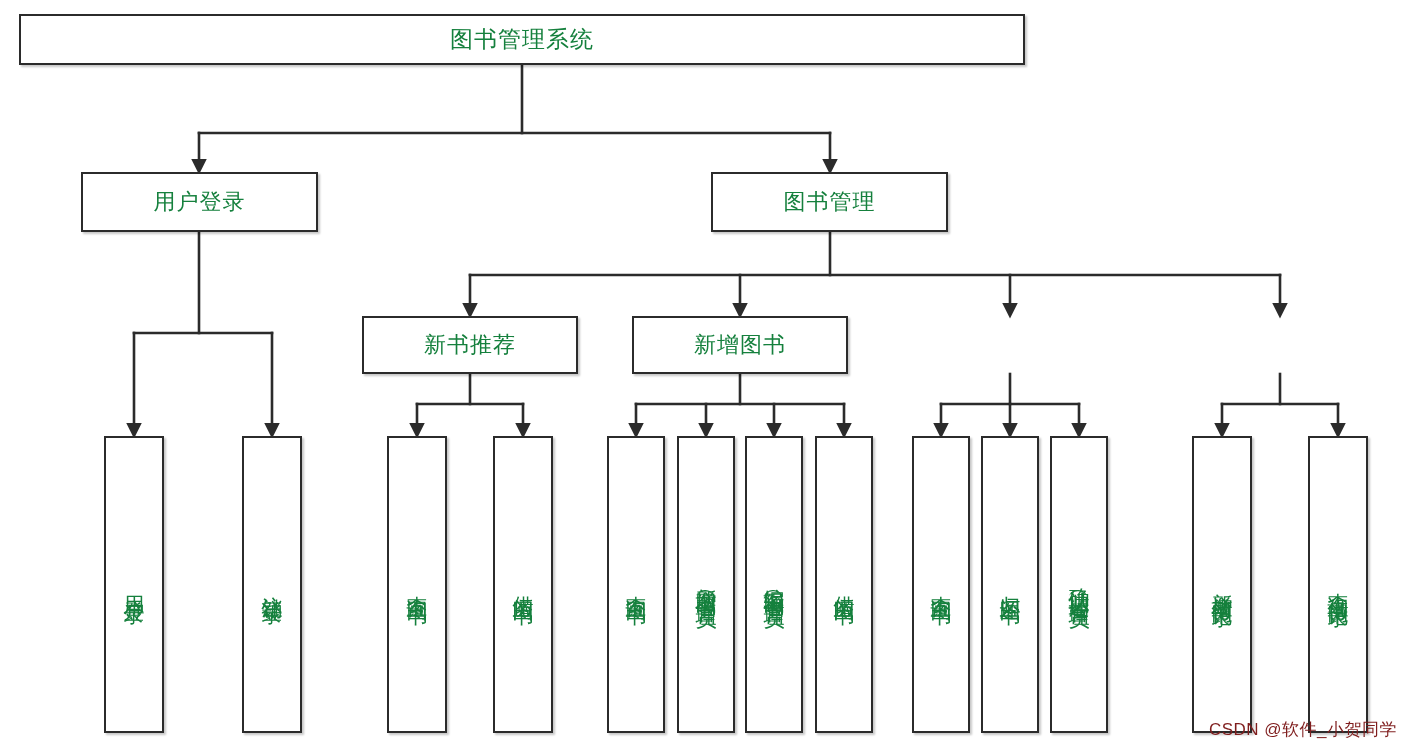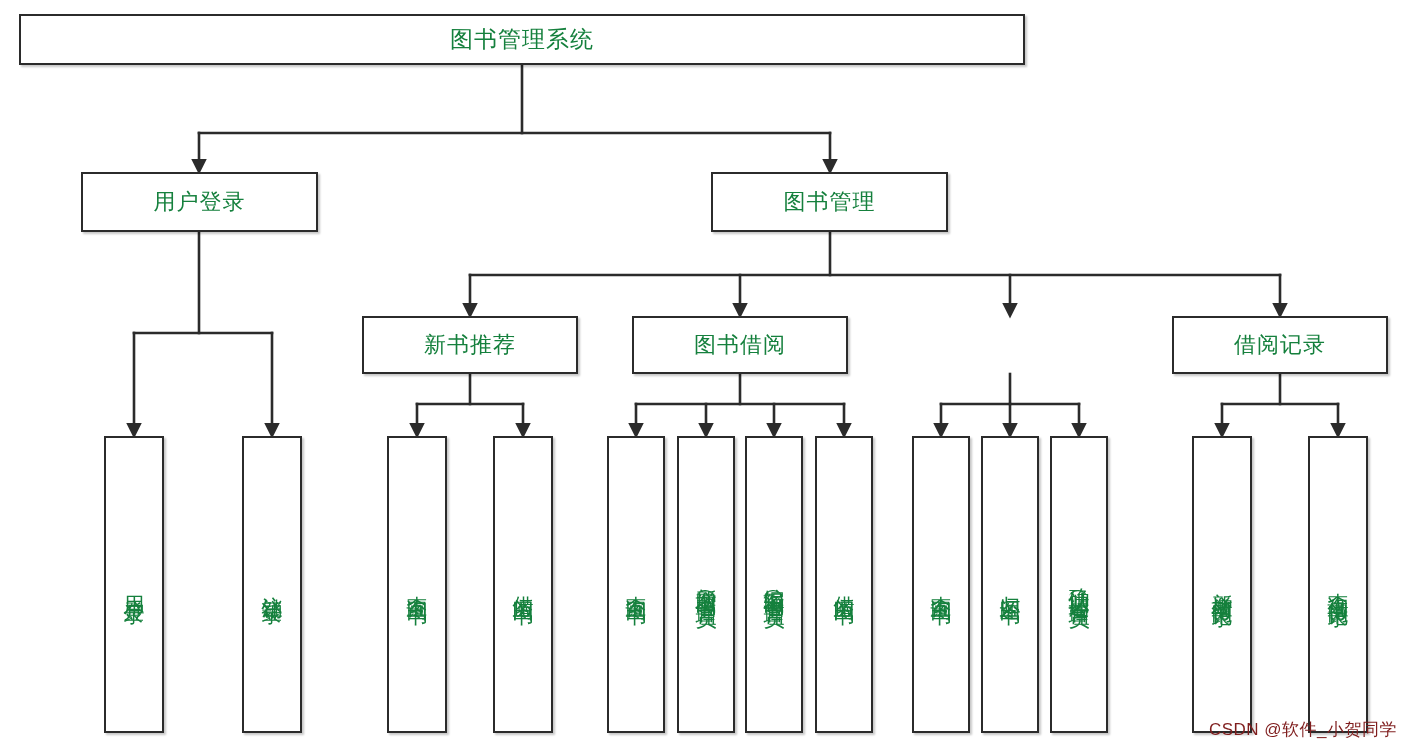--- a/index.html
+++ b/index.html
@@ -128,27 +128,24 @@
 
   <div class="node-box lvl2" style="left:711px; top:172px; width:237px; height:60px;justify-content:center;">
     <span class="node-label">图书管理</span>
   </div>
 
   <div class="node-box lvl3" style="left:362px; top:316px; width:216px; height:58px;">
     <span class="node-label">新书推荐</span>
   </div>
 
   <div class="node-box lvl3" style="left:632px; top:316px; width:216px; height:58px;">
-    <span class="node-label">图书借阅</span>
+    <span class="node-label">新增图书</span>
   </div>
 
 
-  <div class="node-box lvl3" style="left:1172px; top:316px; width:216px; height:58px;">
-    <span class="node-label">借阅记录</span>
-  </div>
 
   <div class="node-box leaf vertical" style="left:104px; top:436px; width:60px; height:297px;">
     <span class="node-label">用户登录</span>
   </div>
 
   <div class="node-box leaf vertical" style="left:242px; top:436px; width:60px; height:297px;">
     <span class="node-label">注销登录</span>
   </div>
 
   <div class="node-box leaf vertical" style="left:387px; top:436px; width:60px; height:297px;">

